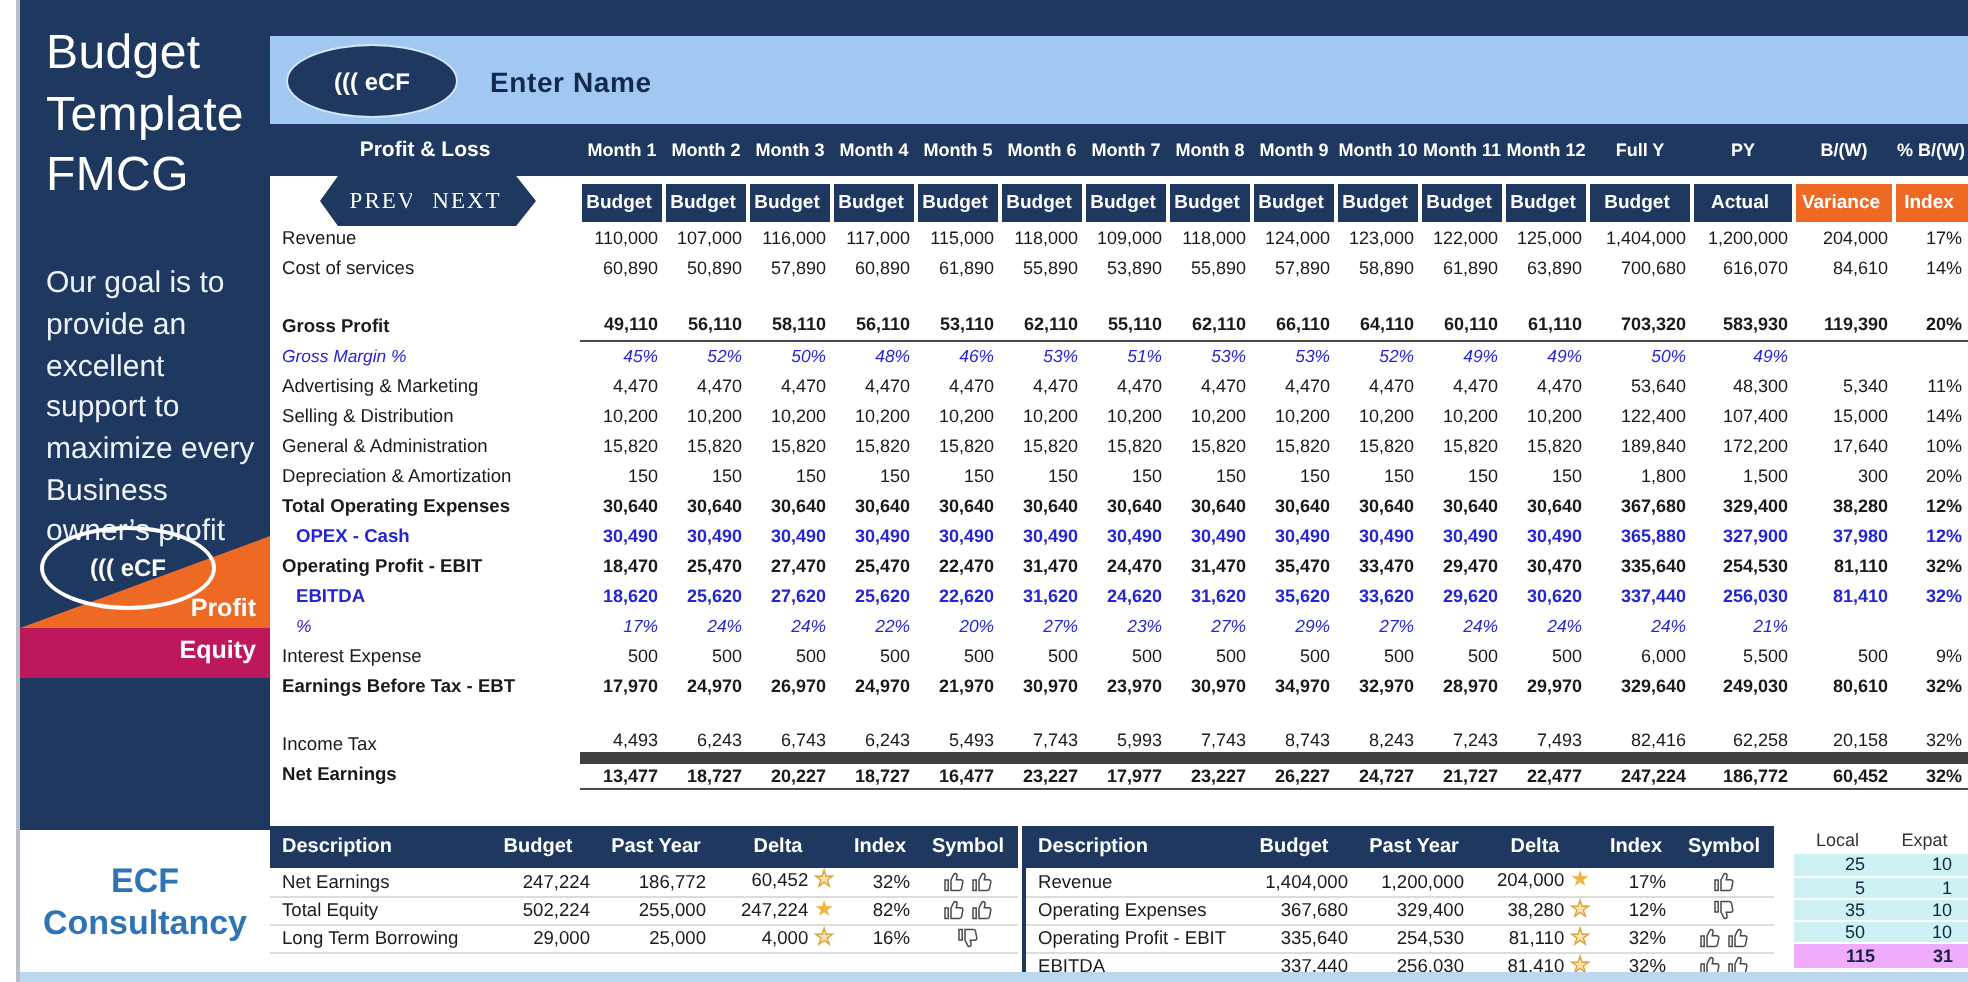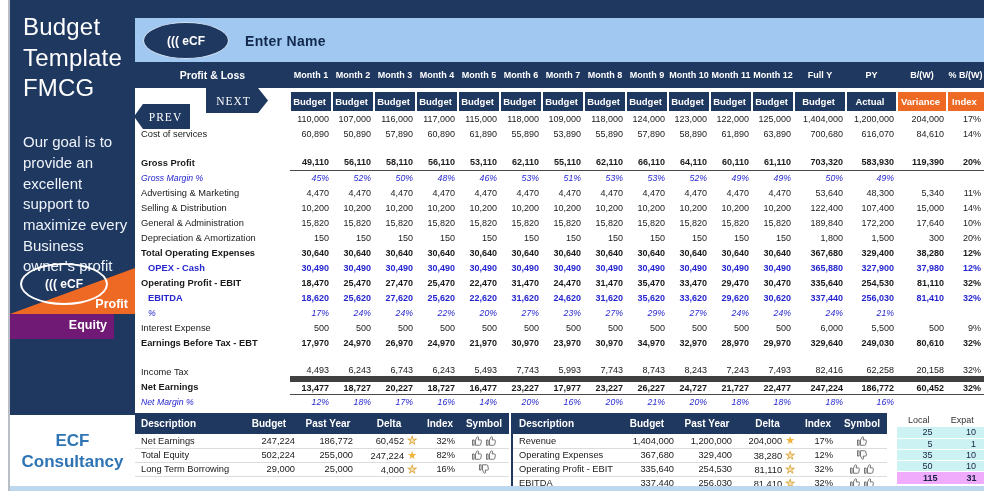--- a/index.html
+++ b/index.html
@@ -8,21 +8,21 @@
   #topstrip { position:absolute; left:0; top:0; width:984px; height:18px; background:#1F3860; }
   #leftgutter { position:absolute; left:0; top:0; width:10px; height:491px; background:#fff; border-right:2px solid #b9bec6; z-index:5; }
 
   
   #sidebar { position:absolute; left:10px; top:0; width:125px; height:415px; background:#1F3860; z-index:4; }
   #sb-title { padding:12px 0 0 13px; color:#fff; font-size:24px; line-height:1.28; font-weight:400; letter-spacing:.2px; }
   #sb-tagline { padding:28px 6px 0 13px; color:#eef3fa; font-size:15px; line-height:1.38; }
   #sb-wedge { position:absolute; left:0; bottom:101px; width:125px; height:46px; }
   #sb-wedge .tri { position:absolute; inset:0; background:#EE6A24; clip-path:polygon(100% 0, 100% 100%, 0 100%); }
   #sb-profit { position:absolute; right:7px; bottom:3px; color:#fff; font-weight:700; font-size:12.5px; }
-  #sb-equity { position:absolute; left:0; bottom:76px; width:104px; height:25px; background:#701a75; color:#fff; font-weight:700; font-size:12.5px; text-align:right; padding:4px 7px 0 0; }
+  #sb-equity { position:absolute; left:0; bottom:76px; width:125px; height:25px; background:#be185d; color:#fff; font-weight:700; font-size:12.5px; text-align:right; padding:4px 7px 0 0; }
   .ecf-oval { border:2px solid #fff; border-radius:50%; color:#fff; font-weight:700; font-size:12px; display:flex; align-items:center; justify-content:center; }
   #sb-logo { position:absolute; left:10px; bottom:110px; width:88px; height:42px; }
   #sb-footer { position:absolute; left:10px; top:415px; width:125px; height:72px; display:flex; align-items:center; justify-content:center; text-align:center; color:#2E74B5; font-weight:700; font-size:17px; line-height:1.25; background:#fff; }
 
   
   #band { position:absolute; left:135px; top:18px; width:849px; height:44px; background:#A0C8F0; }
   #hdr-logo { position:absolute; left:8px; top:4px; width:86px; height:37px; background:#1F3860; border:1px solid #d5e5f7; }
   #enter-name { position:absolute; left:110px; top:15px; color:#12294d; font-weight:700; font-size:14px; letter-spacing:.3px; }
 
   
@@ -39,21 +39,21 @@
   #pl tr.r-bold td { font-weight:700; }
   #pl tr.r-blue-bold td { font-weight:700; color:#2626CF; }
   #pl tr.r-pct td { font-style:italic; color:#2626CF; font-size:8.7px; }
   #pl tr.indent td.lbl { padding-left:13px; }
   #pl td.green { color:#00A14B; }
   #pl td.lb { border-bottom:1px solid #4a4a4a; }
   #pl td.la { border-top:6px solid #404040; }
 
   
   .navbtn { position:absolute; height:25px; background:#1F3860; color:#fff; font-family:"Liberation Serif", serif; font-size:11.5px; letter-spacing:1px; display:flex; align-items:center; justify-content:center; cursor:pointer; z-index:6; }
-  #btn-prev { left:134px; top:88px; width:56px; clip-path:polygon(0 50%, 16% 0, 100% 0, 100% 100%, 16% 100%); padding-left:7px;margin-top:16px; }
+  #btn-prev { left:160px; top:88px; width:56px; clip-path:polygon(0 50%, 16% 0, 100% 0, 100% 100%, 16% 100%); padding-left:7px; }
   #btn-next { left:206px; top:88px; width:62px; clip-path:polygon(0 0, 84% 0, 100% 50%, 84% 100%, 0 100%); padding-right:7px; }
 
   
   .sumtbl { position:absolute; top:413px; border-collapse:collapse; table-layout:fixed; background:#fff; }
   #sum-left { left:135px; width:374px; }
   #sum-right { left:511px; width:375px; border-left:2px solid #1F3860; }
   .sumtbl th { background:#1F3860; color:#fff; font-size:10px; font-weight:700; height:21px; text-align:center; white-space:nowrap; overflow:hidden; }
   .sumtbl th.desc { text-align:left; padding-left:6px; }
   .sumtbl td { font-size:9.3px; color:#1a1a1a; height:14px; border-bottom:1px solid #dcdcdc; text-align:right; padding-right:4px; white-space:nowrap; overflow:hidden; }
   .sumtbl td.desc { text-align:left; padding-left:6px; }
@@ -485,39 +485,20 @@
           <td class="lb la">23,227</td>
           <td class="lb la">26,227</td>
           <td class="lb la">24,727</td>
           <td class="lb la">21,727</td>
           <td class="lb la">22,477</td>
           <td class="lb la">247,224</td>
           <td class="lb la">186,772</td>
           <td class="lb la">60,452</td>
           <td class="lb la">32%</td>
         </tr>
-        <tr class="r-pct">
-          <td class="lbl">Net Margin %</td>
-          <td>12%</td>
-          <td>18%</td>
-          <td>17%</td>
-          <td>16%</td>
-          <td>14%</td>
-          <td>20%</td>
-          <td>16%</td>
-          <td>20%</td>
-          <td>21%</td>
-          <td>20%</td>
-          <td>18%</td>
-          <td>18%</td>
-          <td>18%</td>
-          <td class="green">16%</td>
-          <td></td>
-          <td></td>
-        </tr>
       </tbody>
   </table>
 
   <table id="sum-left" class="sumtbl">
     <colgroup>
         <col style="width:104px">
         <col style="width:60px">
         <col style="width:58px">
         <col style="width:64px">
         <col style="width:38px">

